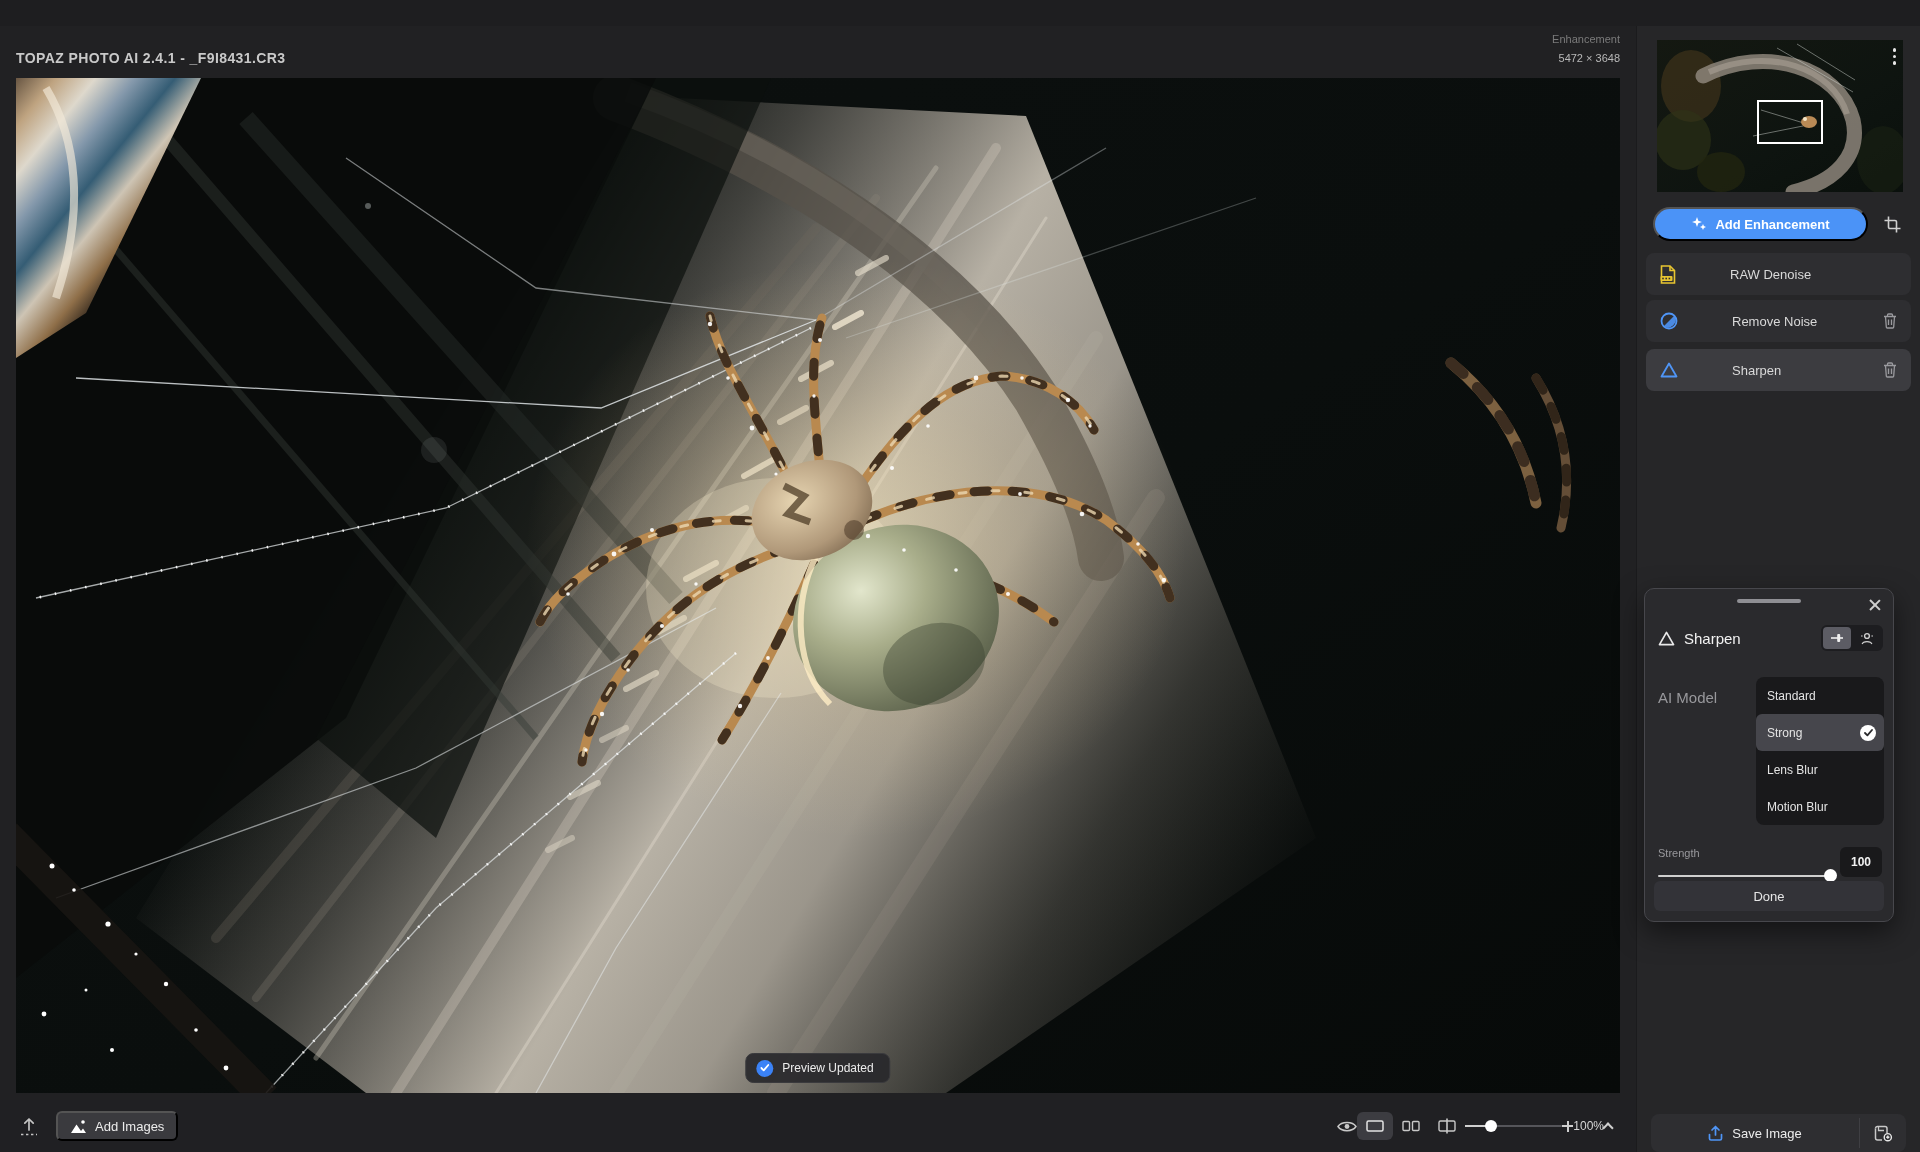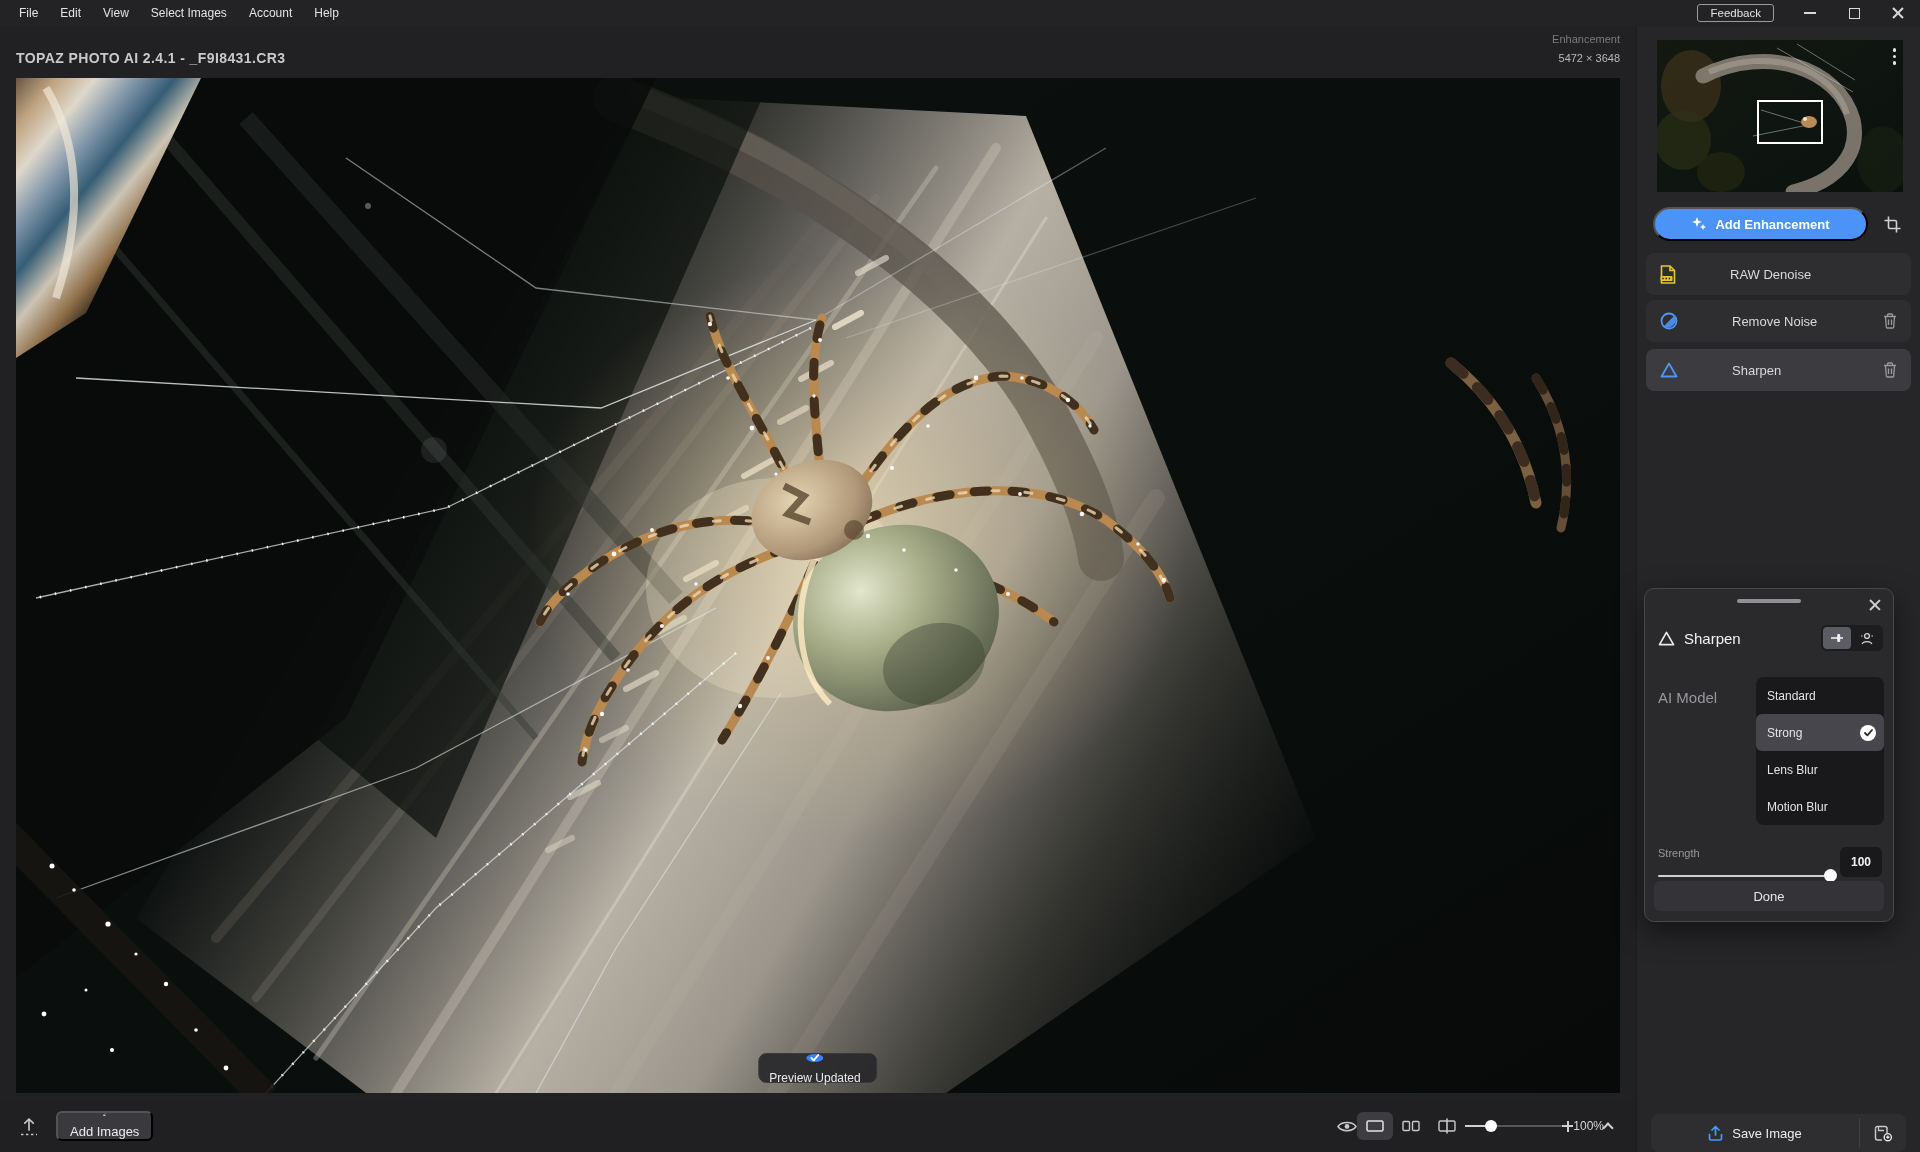--- a/index.html
+++ b/index.html
@@ -27,21 +27,21 @@
   .photo-title{position:absolute;left:16px;top:12px;font-size:14px;font-weight:bold;
                letter-spacing:.4px;color:#c9c9c9;margin-top:12px;}
   .dims{position:absolute;right:16px;top:4px;text-align:right;line-height:1.7;}
   .dims .lbl{font-size:11px;color:#7b7b7b;}
   .dims .val{font-size:11px;color:#b9b9b9;}
   .photo{position:absolute;left:16px;top:52px;width:1604px;height:1015px;overflow:hidden;background:#0a0e0d;}
   .photo svg{display:block;}
 
   .toast{position:absolute;left:50%;transform:translateX(-50%);bottom:10px;height:30px;
          background:rgba(40,40,43,.92);border-radius:8px;display:flex;align-items:center;
-         padding:0 16px 0 10px;gap:9px;border:1px solid #3a3a3d;flex-direction:column;}
+         padding:0 16px 0 10px;gap:9px;border:1px solid #3a3a3d;}
   .toast-check{width:17px;height:17px;border-radius:50%;background:#3b82f6;display:flex;
                align-items:center;justify-content:center;}
   .toast-label{font-size:12px;color:#ececec;}
 
   
   .sidebar{position:absolute;top:26px;right:0;width:284px;bottom:52px;background:#262628;border-left:1px solid #1b1b1d;}
   .thumb{position:absolute;left:20px;top:14px;width:246px;height:152px;background:#101311;overflow:hidden;}
   .thumb svg{display:block;}
   .navbox{position:absolute;left:100px;top:60px;width:66px;height:44px;border:2px solid #ffffff;}
   .dots3{position:absolute;right:7px;top:8px;display:flex;flex-direction:column;gap:3px;align-items:center;}
@@ -84,21 +84,21 @@
                 border-radius:6px;display:flex;align-items:center;justify-content:center;
                 font-size:12px;font-weight:bold;color:#f2f2f2;}
   .done-btn{position:absolute;left:9px;right:9px;bottom:10px;height:30px;background:#333338;border-radius:6px;
             display:flex;align-items:center;justify-content:center;font-size:13px;color:#e6e6e6;}
 
   
   .bottombar{position:absolute;left:0;right:0;bottom:0;height:52px;background:#202023;display:flex;z-index:20;}
   .bb-left{flex:1;position:relative;display:flex;align-items:center;}
   .export-btn{position:absolute;left:20px;}
   .add-images{position:absolute;left:56px;height:30px;background:#3a3a3e;border-radius:6px;display:flex;
-              align-items:center;gap:8px;padding:0 12px;font-size:13px;color:#ececec;flex-direction:column;}
+              align-items:center;gap:8px;padding:0 12px;font-size:13px;color:#ececec;}
   .bb-cluster{position:absolute;right:24px;display:flex;align-items:center;}
   .viewbtn{width:36px;height:28px;border-radius:6px;display:flex;align-items:center;justify-content:center;}
   .viewbtn.on{background:#3c3c41;}
   .zoom-minus{width:11px;height:2px;background:#cfcfcf;}
   .zoom-plus{position:relative;width:11px;height:11px;}
   .zoom-plus::before{content:"";position:absolute;left:0;top:4.5px;width:11px;height:2px;background:#cfcfcf;}
   .zoom-plus::after{content:"";position:absolute;left:4.5px;top:0;width:2px;height:11px;background:#cfcfcf;}
   .zoom-track{position:relative;width:86px;height:2px;background:#55555a;border-radius:1px;}
   .zoom-fill{position:absolute;left:0;top:0;height:2px;width:13px;background:#cfcfcf;}
   .zoom-knob{position:absolute;left:9px;top:-5px;width:12px;height:12px;border-radius:50%;background:#ffffff;}
@@ -110,40 +110,20 @@
   .save-main{flex:1;display:flex;align-items:center;justify-content:center;gap:9px;font-size:13px;color:#ececec;}
   .save-div{width:1px;background:#3f3f43;margin:4px 0;}
   .save-opt{width:46px;display:flex;align-items:center;justify-content:center;}
   svg.ic{display:block;}
 </style>
 </head>
 <body>
 
 <div class="app">
 
-  <div class="menubar">
-    <span class="menu-item">File</span>
-    <span class="menu-item">Edit</span>
-    <span class="menu-item">View</span>
-    <span class="menu-item">Select Images</span>
-    <span class="menu-item">Account</span>
-    <span class="menu-item">Help</span>
-    <div class="menubar-right">
-      <button class="feedback-btn">Feedback</button>
-      <div class="winbtn">
-          <span class="glyph-min"></span>
-        </div>
-      <div class="winbtn">
-          <span class="glyph-max"></span>
-        </div>
-      <div class="winbtn">
-          <span class="glyph-close"></span>
-        </div>
-    </div>
-  </div>
 
   <div class="main">
     <div class="photo-title">TOPAZ PHOTO AI 2.4.1 - _F9I8431.CR3</div>
     <div class="dims">
       <div class="lbl">Enhancement</div>
       <div class="val">5472 × 3648</div>
     </div>
 
     <div class="photo">
 

